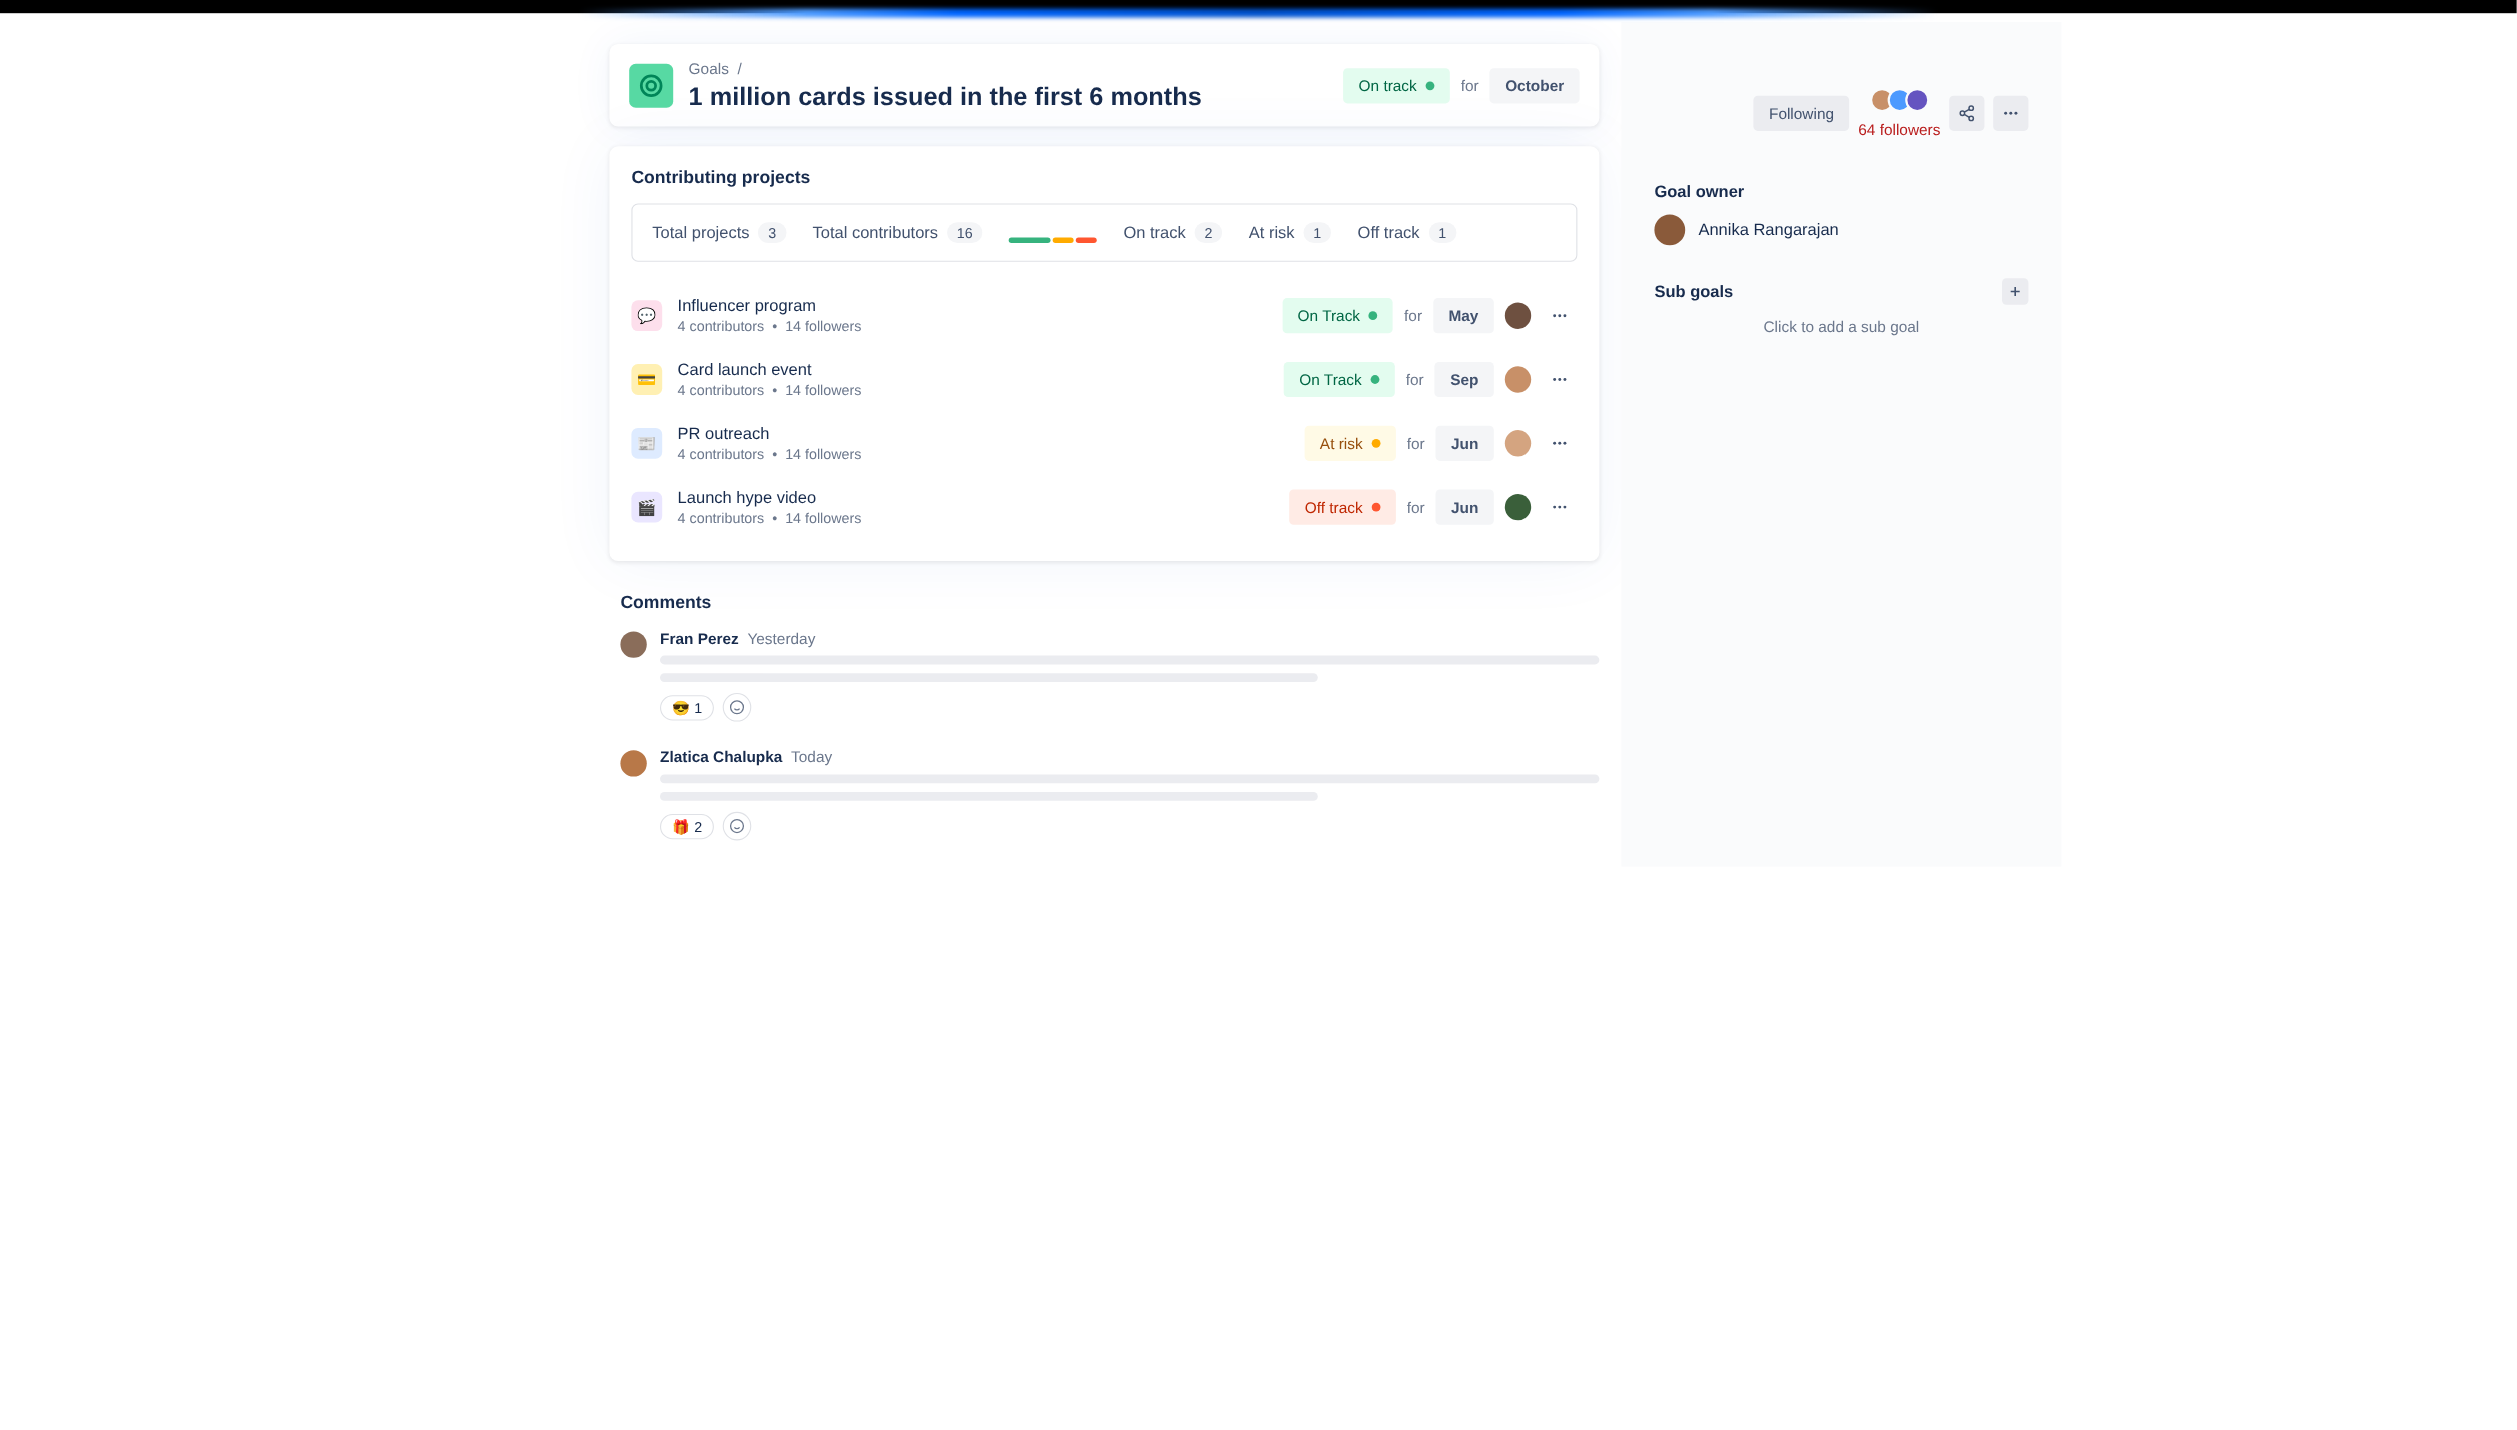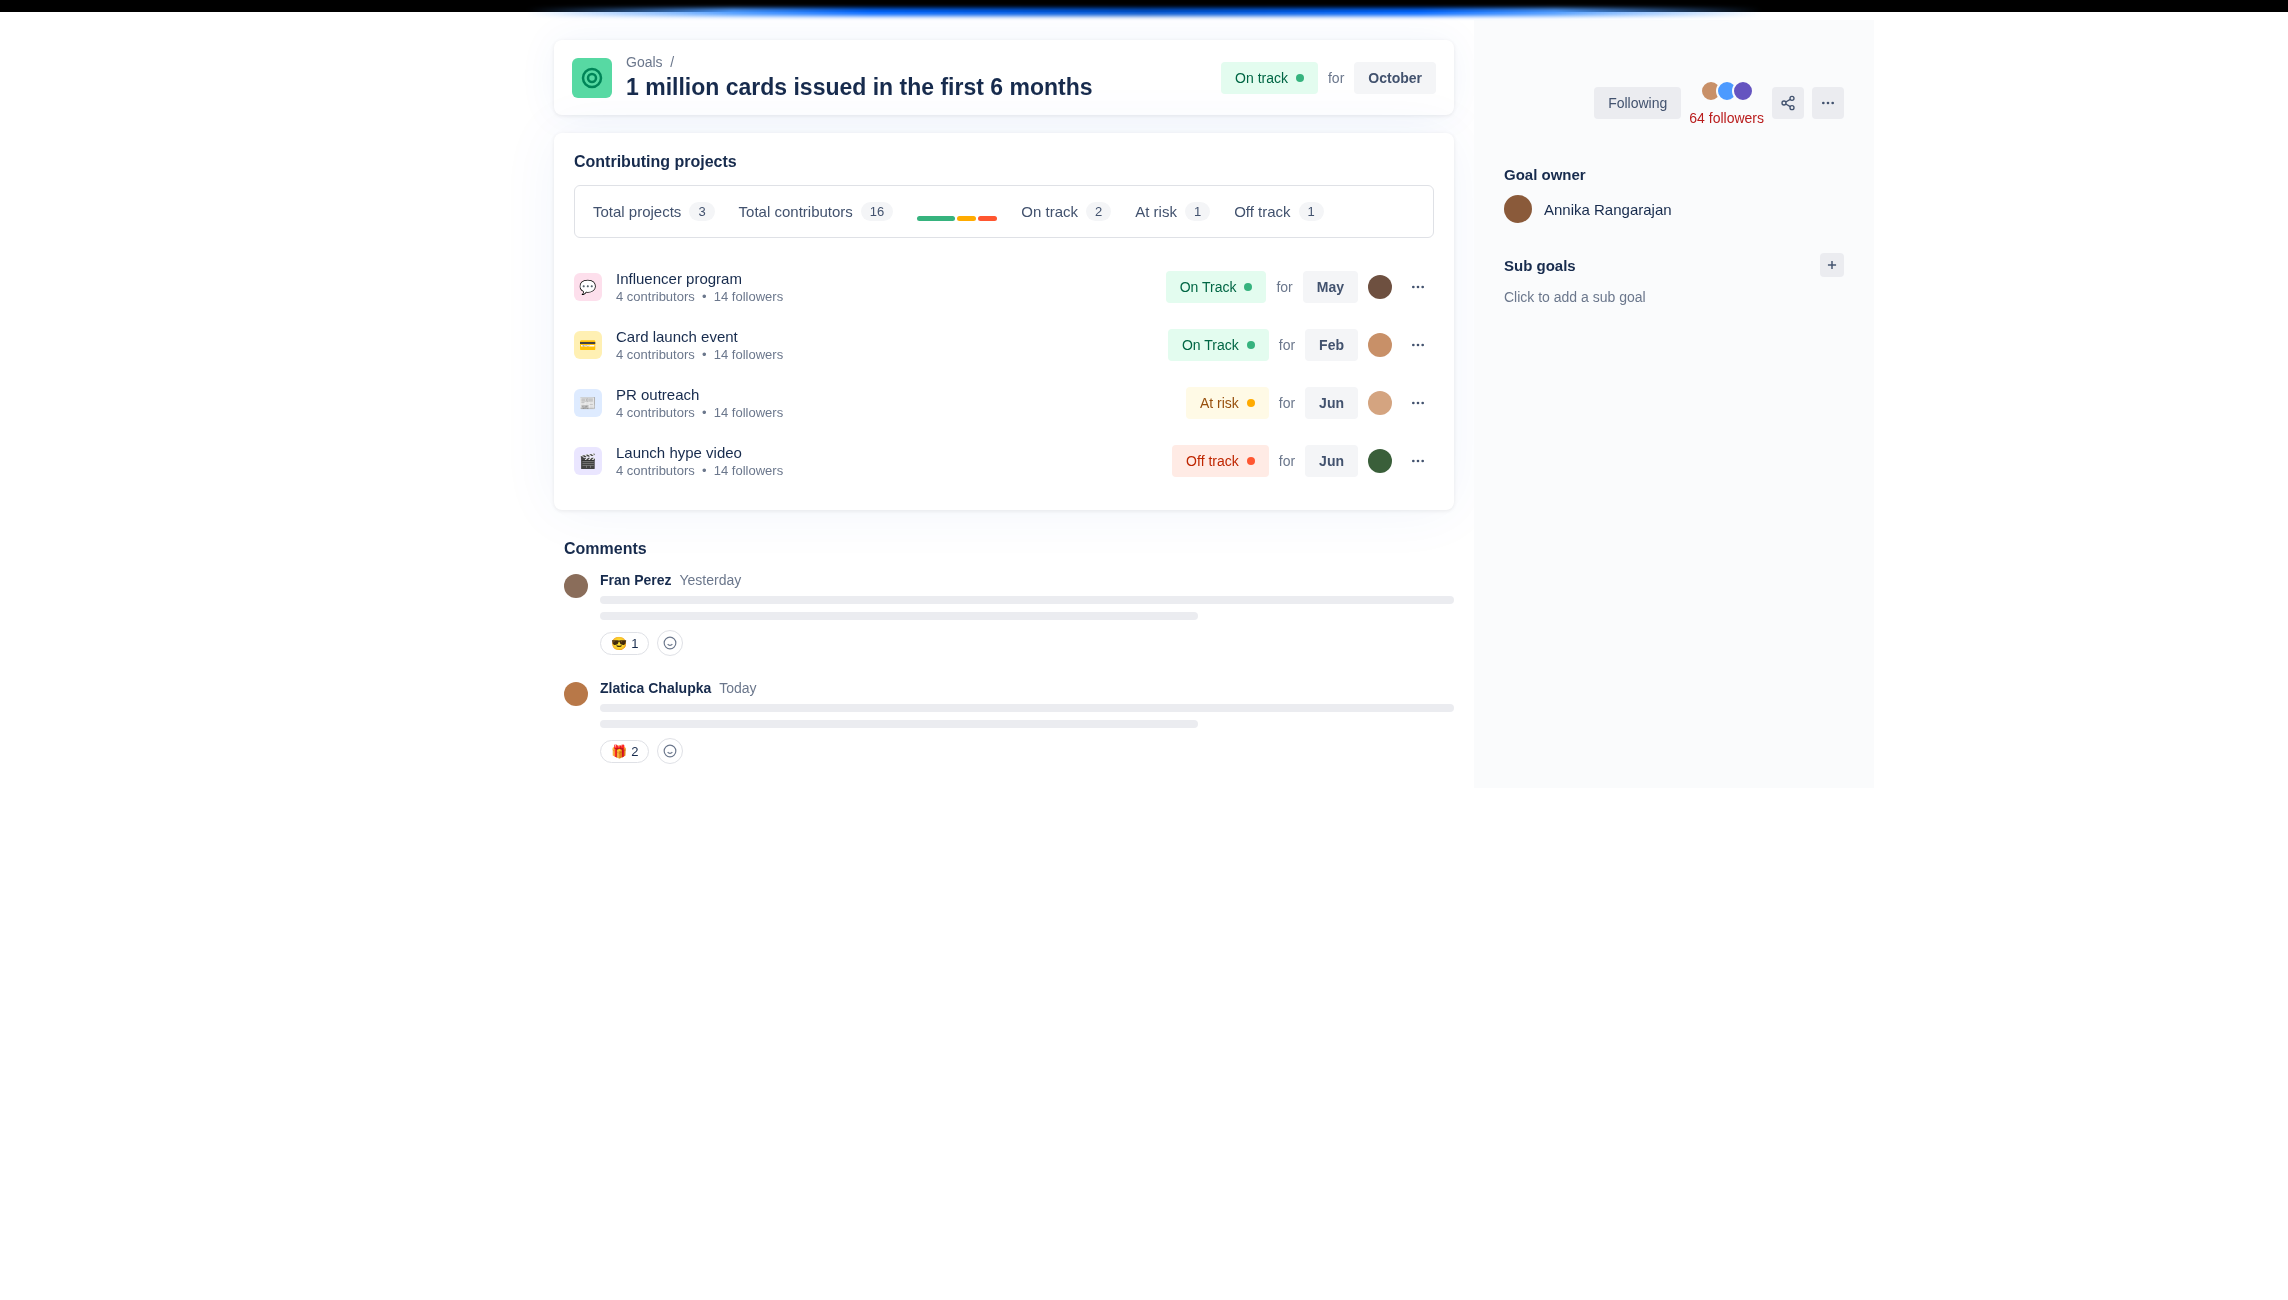--- a/index.html
+++ b/index.html
@@ -1,21 +1,21 @@
 <!DOCTYPE html>
 <html><head>
 <meta charset="utf-8">
 <style>
 * { margin: 0; padding: 0; box-sizing: border-box; }
 body { font-family: -apple-system, BlinkMacSystemFont, "Segoe UI", Helvetica, Arial, sans-serif; background: #fff; color: #172B4D; font-size: 14px; }
 .top-black { background: #000; height: 12px; }
 .top-glow { height: 8px; background: linear-gradient(90deg, transparent 0%, transparent 5%, #4c9aff 20%, #0065ff 30%, #0052cc 50%, #0065ff 70%, #4c9aff 80%, transparent 95%, transparent 100%); border-radius: 0 0 200px 200px; margin: 0 auto; width: 60%; filter: blur(2px); position: relative; top: -4px; }
 .container { display: flex; max-width: 1460px; margin: 0 auto; }
 .main { flex: 1; padding: 20px 20px 0 140px; }
-.sidebar { width: 400px; background: #fafbfc; padding: 60px 30px 30px 30px; }
+.sidebar { width: 400px; background: #fafbfc; padding: 60px 30px 30px 30px; text-align: center; }
 
 .header-card { background: #fff; border-radius: 8px; box-shadow: 0 1px 4px rgba(0,0,0,0.08), 0 0 40px rgba(0,82,204,0.06); padding: 14px 18px; display: flex; align-items: center; gap: 14px; margin-bottom: 18px; }
 .goal-icon { width: 40px; height: 40px; background: #57d9a3; border-radius: 6px; display: flex; align-items: center; justify-content: center; color: #008558; font-weight: bold; }
 .goal-icon svg { width: 24px; height: 24px; }
 .header-text { flex: 1; }
 .breadcrumb { color: #6b778c; font-size: 14px; margin-bottom: 4px; }
 .breadcrumb a { color: #6b778c; text-decoration: none; }
 .goal-title { font-size: 23px; font-weight: 600; color: #172B4D; }
 .header-status { display: flex; align-items: center; gap: 10px; }
 .status-pill { padding: 8px 14px; border-radius: 4px; font-weight: 500; font-size: 14px; display: inline-flex; align-items: center; gap: 8px; }
@@ -178,21 +178,21 @@
     <div class="proj-info">
       <div class="proj-name">Card launch event</div>
       <div class="proj-meta">4 contributors&nbsp;&nbsp;•&nbsp;&nbsp;14 followers</div>
     </div>
     <div class="proj-right">
       <span class="status-pill status-on-track">
                 <span>On Track</span>
                 <span class="status-dot dot-green"></span>
               </span>
       <span class="for-label">for</span>
-      <span class="month-pill">Feb</span>
+      <span class="month-pill">Sep</span>
       <span class="avatar" style="background:#c89068"></span>
       <span class="more-btn">
                 <svg width="16" height="16" viewBox="0 0 24 24" fill="#42526e">
                   <circle cx="5" cy="12" r="2"></circle>
                   <circle cx="12" cy="12" r="2"></circle>
                   <circle cx="19" cy="12" r="2"></circle>
                 </svg>
               </span>
     </div>
           </div>

